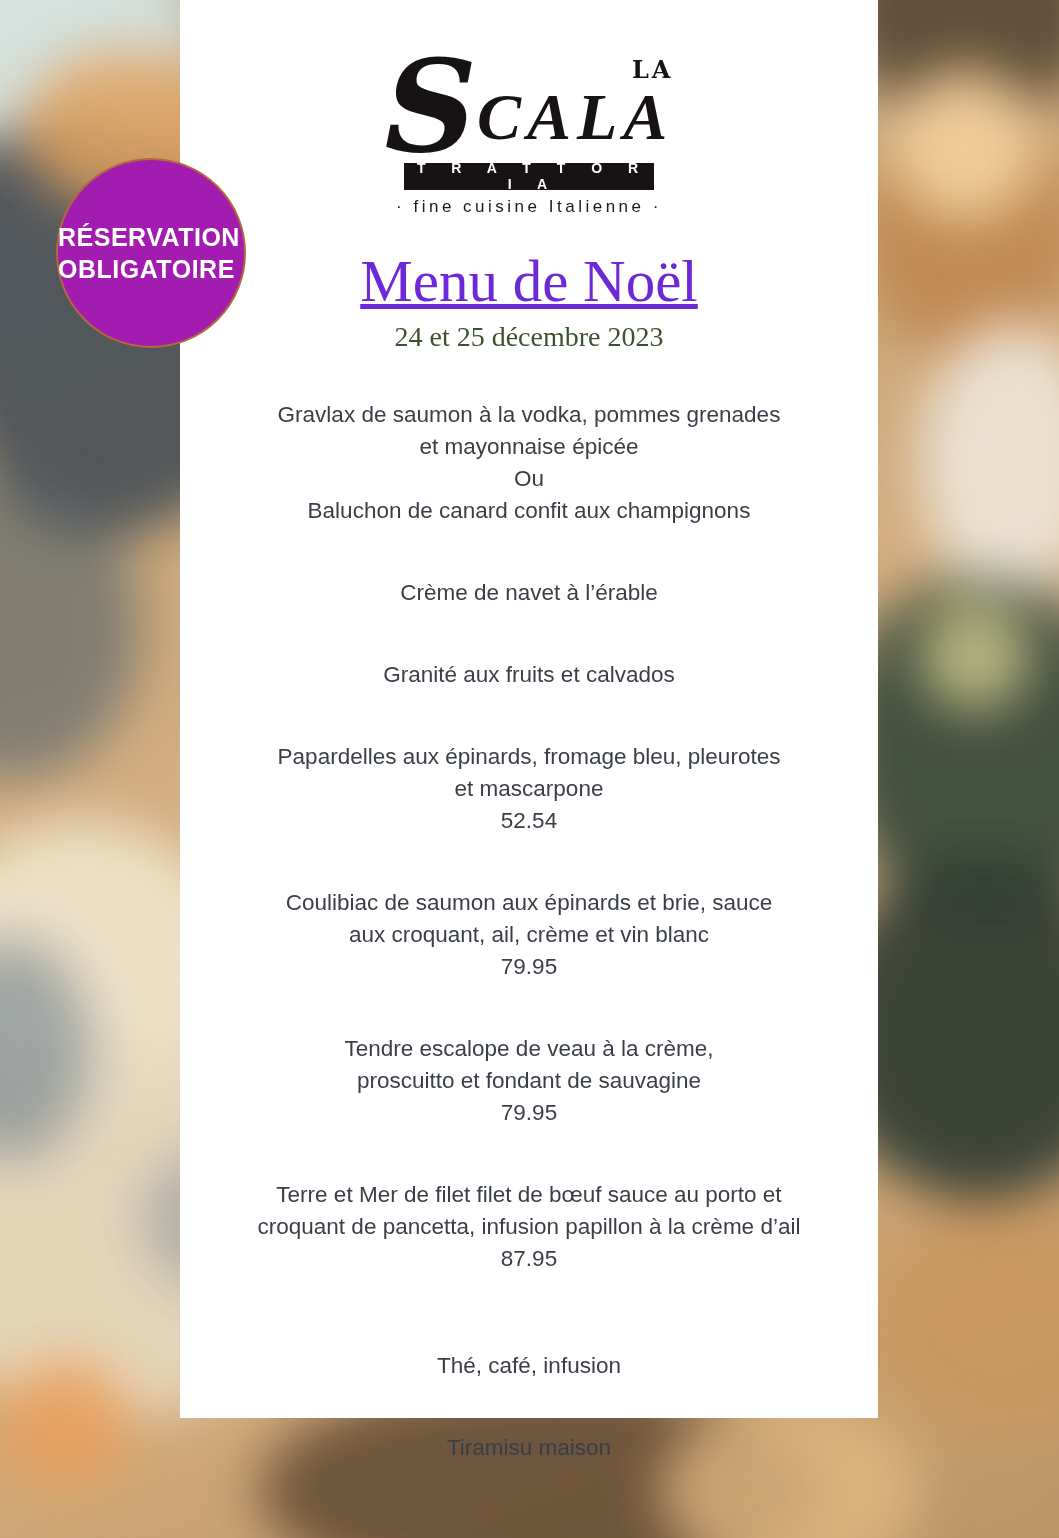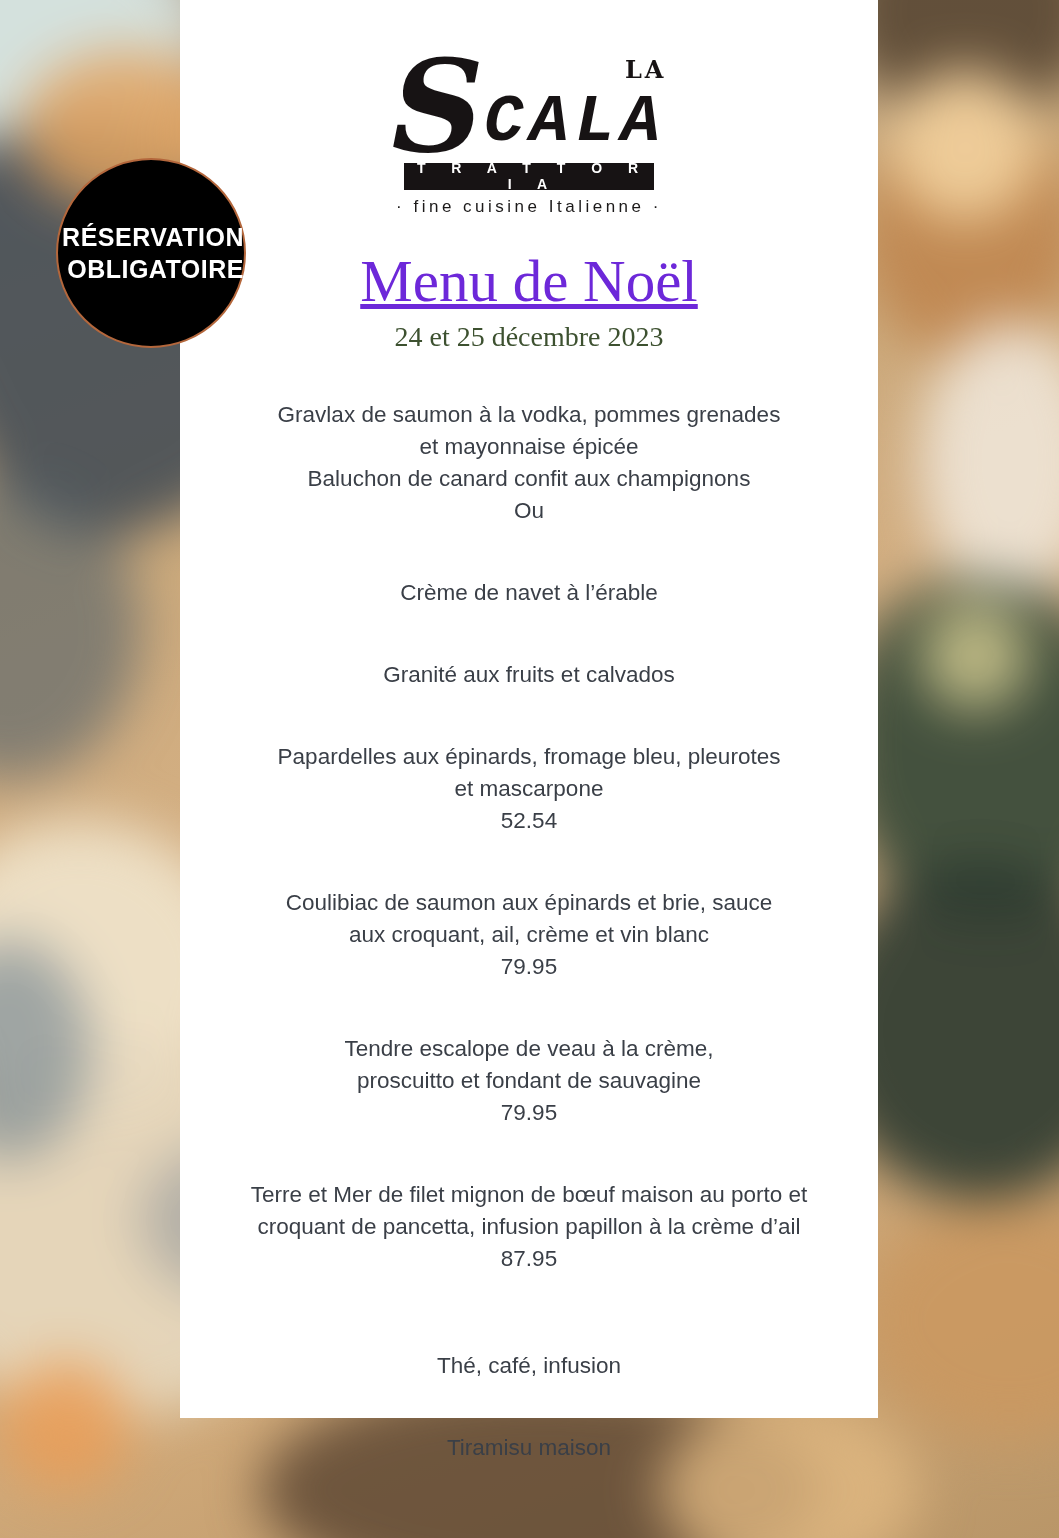--- a/index.html
+++ b/index.html
@@ -44,22 +44,22 @@
   
   .logo { margin-top:52px; display:inline-block; color:#171314; }
   .logo-script { display:flex; align-items:flex-start; justify-content:center; line-height:1; }
   .logo-s {
     font-family:"DejaVu Serif", serif; font-style:italic; font-weight:bold;
     font-size:128px; line-height:.85; letter-spacing:-4px;
   }
   .logo-right { display:flex; flex-direction:column; align-items:flex-end; margin-left:4px; }
   .logo-la { font-family:"DejaVu Serif", serif; font-weight:bold; font-size:24px;
     letter-spacing:3px; margin:6px 0 0 14px; }
-  .logo-cala { font-family:Liberation Mono, monospace; font-style:italic; font-weight:bold;
-    font-size:66px; letter-spacing:6px; margin-top:8px; }
+  .logo-cala { font-family:Liberation Serif, serif; font-style:italic; font-weight:bold;
+    font-size:66px; letter-spacing:6px; margin-top:2px; }
   .logo-bar {
     width:250px; height:27px; background:#171314; color:#ffffff;
     font-size:14px; font-weight:bold; letter-spacing:11px;
     display:flex; align-items:center; justify-content:center;
     margin:2px auto 0; padding-left:8px;
   }
   .logo-tagline { margin-top:7px; font-size:17px; letter-spacing:3.5px; color:#1c1a1a; }
 
   
   .title {
@@ -73,22 +73,22 @@
 
   
   .menu { margin-top:46px; color:#3a3f47; font-size:22.5px; line-height:32px;text-align:center; }
   .section { margin-bottom:50px; }
   .section.gap-top { margin-top:75px; }
   .line, .price { display:block; }
 
   
   .badge {
     position:absolute; left:56px; top:158px; width:190px; height:190px;
-    border-radius:50%; background:#000000; border:2px solid #b4673c;
-    z-index:3; display:flex; flex-direction:column; align-items:flex-end; justify-content:center;
+    border-radius:50%; background:#a21caf; border:2px solid #b4673c;
+    z-index:3; display:flex; flex-direction:column; align-items:flex-start; justify-content:center;
     color:#ffffff; font-weight:bold; font-size:25px; line-height:32px; letter-spacing:.5px;
     font-stretch:condensed;
   }
 </style>
 </head>
 <body>
 
 <div class="bg">
   <div class="blobs">
     <div class="blob b1"></div>
@@ -128,22 +128,22 @@
   </div>
 
   <div class="title">Menu de Noël</div>
   <div class="subtitle">24 et 25 décembre 2023</div>
 
   <div class="menu">
 
     <div class="section">
       <span class="line">Gravlax de saumon à la vodka, pommes grenades</span>
       <span class="line">et mayonnaise épicée</span>
+      <span class="line">Ou</span>
       <span class="line">Baluchon de canard confit aux champignons</span>
-      <span class="line">Ou</span>
     </div>
 
     <div class="section">
       <span class="line">Crème de navet à l’érable</span>
     </div>
 
     <div class="section">
       <span class="line">Granité aux fruits et calvados</span>
     </div>
 
@@ -159,21 +159,21 @@
       <span class="price">79.95</span>
     </div>
 
     <div class="section">
       <span class="line">Tendre escalope de veau à la crème,</span>
       <span class="line">proscuitto et fondant de sauvagine</span>
       <span class="price">79.95</span>
     </div>
 
     <div class="section">
-      <span class="line">Terre et Mer de filet mignon de bœuf maison au porto et</span>
+      <span class="line">Terre et Mer de filet filet de bœuf sauce au porto et</span>
       <span class="line">croquant de pancetta, infusion papillon à la crème d’ail</span>
       <span class="price">87.95</span>
     </div>
 
     <div class="section gap-top">
       <span class="line">Thé, café, infusion</span>
     </div>
 
     <div class="section">
       <span class="line">Tiramisu maison</span>

